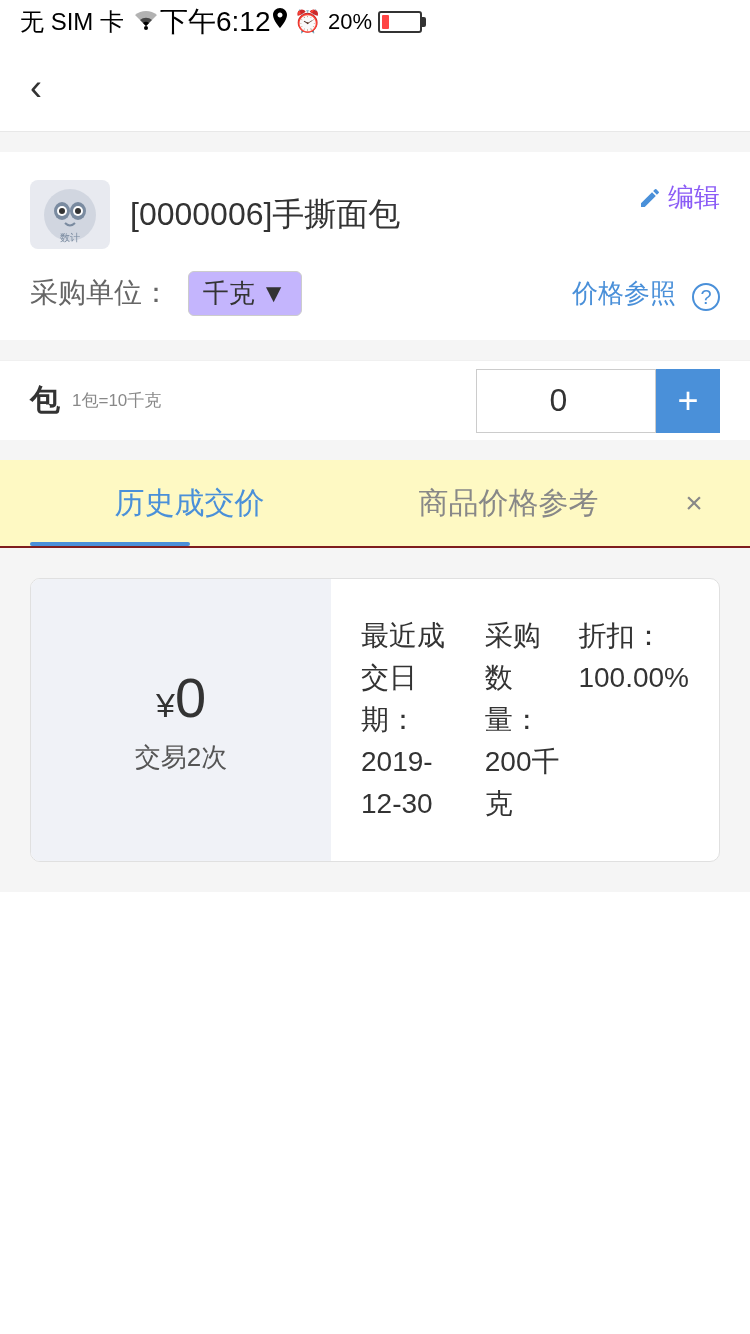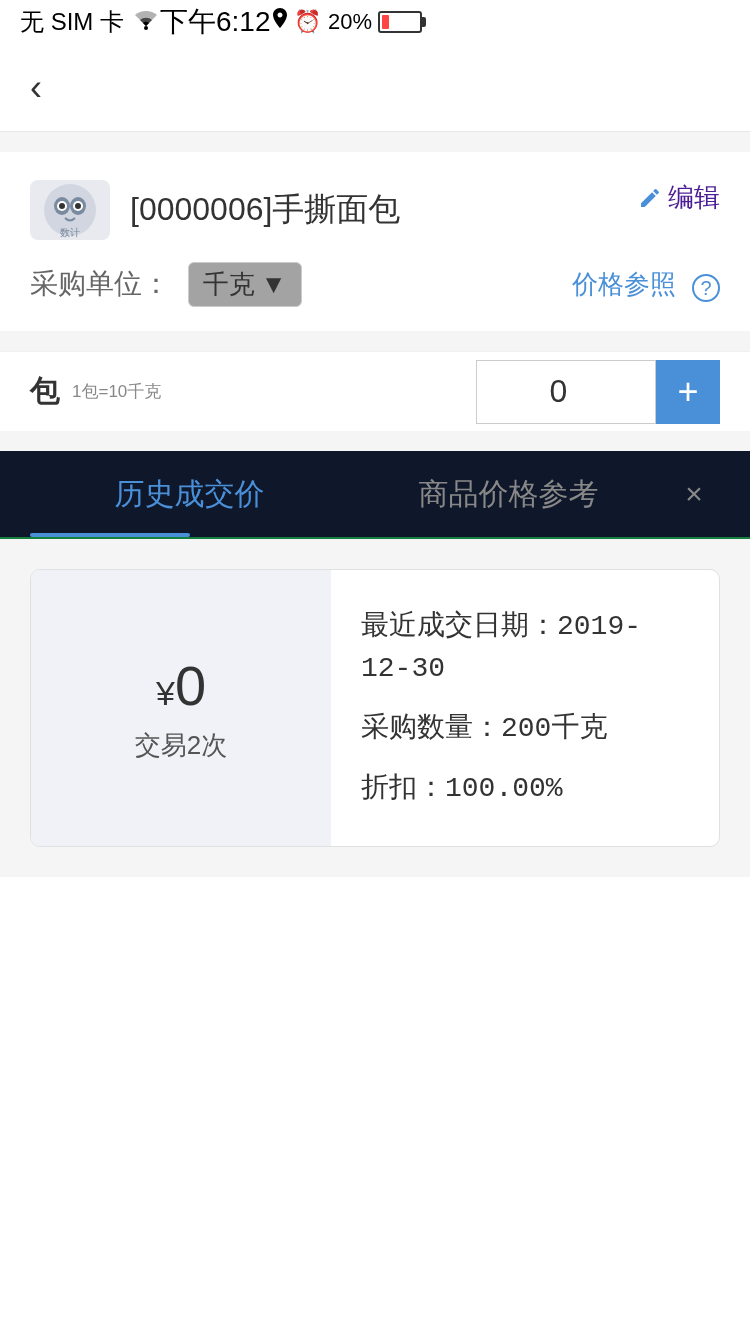--- a/index.html
+++ b/index.html
@@ -91,39 +91,39 @@
       justify-content: space-between;
       margin-bottom: 22px;
     }
     .product-info {
       display: flex;
       align-items: center;
       gap: 20px;
     }
     .product-logo {
       width: 80px;
-      height: 60px;
+      height: 69px;
       background: #e8eaf0;
       border-radius: 8px;
       display: flex;
       align-items: center;
       justify-content: center;
       flex-shrink: 0;
     }
     .logo-svg { width: 60px; height: 60px; }
     .product-name {
       font-size: 32px;
       color: #333;
       font-weight: 500;
     }
     .edit-btn {
       display: flex;
       align-items: center;
       gap: 6px;
-      color: #4c1d95;
+      color: #8b5cf6;
       font-size: 26px;
       cursor: pointer;
       white-space: nowrap;
     }
 
     .product-unit-row {
       display: flex;
       align-items: center;
       justify-content: space-between;
       margin-top: 20px;
@@ -131,21 +131,21 @@
     .unit-label { font-size: 28px; color: #666; }
     .unit-select {
       display: inline-flex;
       align-items: center;
       gap: 6px;
       border: 1px solid #ccc;
       border-radius: 6px;
       padding: 4px 14px;
       font-size: 26px;
       color: #333;
-      background: #a3a3a3;
+      background: #c4b5fd;
       cursor: pointer;
       margin-left: 10px;
     }
     .price-ref {
       display: flex;
       align-items: flex-end;
       gap: 16px;
       color: #4a90d9;
       font-size: 26px;
       cursor: pointer;
@@ -210,27 +210,27 @@
       font-size: 36px;
       display: flex;
       align-items: center;
       justify-content: center;
       cursor: pointer;
       border: none;
     }
 
     
     .tab-bar {
-      background: #0f172a;
+      background: #fef9c3;
       margin-top: 20px;
       display: flex;
       align-items: center;
       padding: 0 30px;
       height: 88px;
-      border-bottom: 2px solid #15803d;
+      border-bottom: 2px solid #7f1d1d;
       position: relative;
     }
     .tab-item {
       flex: 1;
       display: flex;
       flex-direction: column;
       align-items: center;
       justify-content: center;
       font-size: 30px;
       color: #888;
@@ -293,24 +293,22 @@
     }
     .trade-count {
       font-size: 26px;
       color: #555;
       margin-top: 10px;
     }
     .history-detail-col {
       flex: 1;
       padding: 36px 30px;
       display: flex;
-      flex-direction: column;
       justify-content: center;
       gap: 18px;
-      font-family: Liberation Mono, monospace;
     }
     .detail-row {
       font-size: 28px;
       color: #333;
       line-height: 1.5;
     }
 
     
     .bottom-fill {
       background: #fff;

